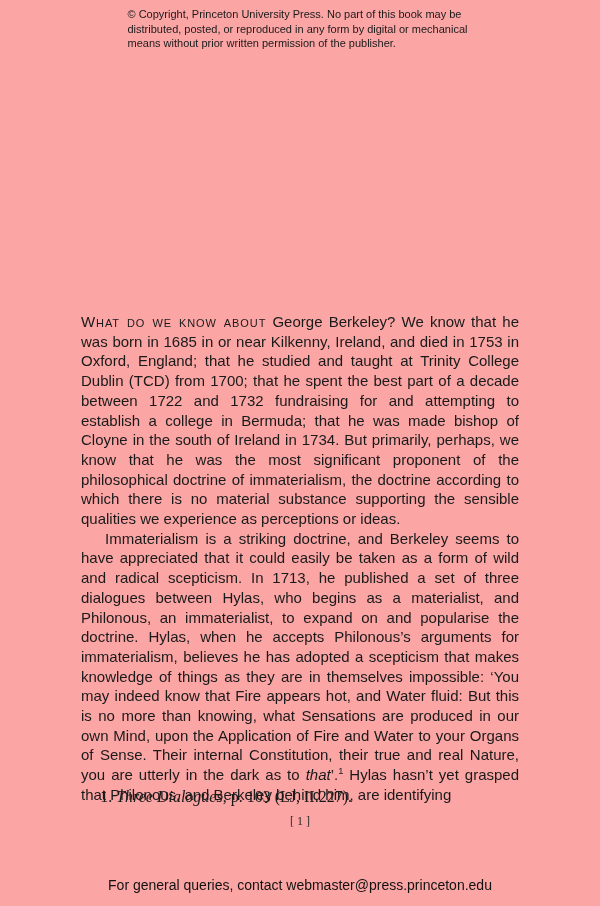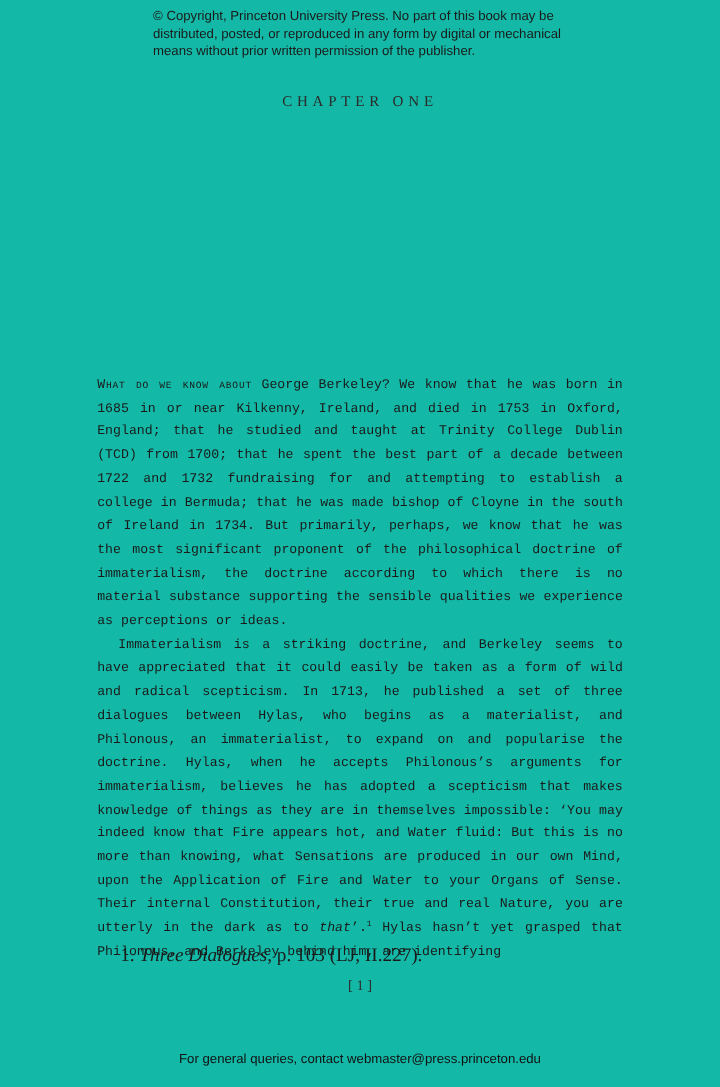--- a/index.html
+++ b/index.html
@@ -5,21 +5,21 @@
   html, body {
     margin: 0;
     padding: 0;
     background: #e8e8e8;
   }
   .page {
     position: relative;
     width: 600px;
     height: 906px;
     margin: 0 auto;
-    background: #14b8a6;
+    background: #fca5a5;
     color: #1a1a1a;
     overflow: hidden;
   }
 
   .copyright {
     position: absolute;
     top: 7px;
     left: 50%;
     transform: translateX(-50%);
     width: 345px;
@@ -54,22 +54,22 @@
     font-size: 40px;
     color: #111111;
   }
 
   .body-text {
     position: absolute;
     top: 312px;
     left: 50%;
     transform: translateX(-50%);
     width: 438px;
-    font-family: Liberation Mono, monospace;
-    font-size: 11px;
+    font-family: Liberation Sans, sans-serif;
+    font-size: 15px;
     line-height: 19.7px;
     text-align: justify;
     color: #1a1a1a;
   }
   .body-text p {
     margin: 0;
   }
   .body-text p.indented {
     text-indent: 1.6em;
   }
@@ -111,32 +111,31 @@
     color: #2b2b2b;
   }
 
   .footer-contact {
     position: absolute;
     top: 877px;
     left: 0;
     width: 100%;
     text-align: center;
     font-family: "Liberation Sans", sans-serif;
-    font-size: 11px;
+    font-size: 14px;
     color: #111111;
   }
 </style>
 </head>
 <body>
 
 <div class="page">
 
   <div class="copyright">© Copyright, Princeton University Press. No part of this book may be distributed, posted, or reproduced in any form by digital or mechanical means without prior written permission of the publisher.</div>
 
-  <div class="chapter-label">CHAPTER ONE</div>
 
 
   <div class="body-text">
     <p><span class="smallcaps">What do we know about</span><span> George Berkeley? We know that he was born in 1685 in or near Kilkenny, Ireland, and died in 1753 in Oxford, England; that he studied and taught at Trinity College Dublin (TCD) from 1700; that he spent the best part of a decade between 1722 and 1732 fundraising for and attempting to establish a college in Bermuda; that he was made bishop of Cloyne in the south of Ireland in 1734. But primarily, perhaps, we know that he was the most significant proponent of the philosophical doctrine of immaterialism, the doctrine according to which there is no material substance supporting the sensible qualities we experience as perceptions or ideas.</span></p>
     <p class="indented"><span>Immaterialism is a striking doctrine, and Berkeley seems to have appreciated that it could easily be taken as a form of wild and radical scepticism. In 1713, he published a set of three dialogues between Hylas, who begins as a materialist, and Philonous, an immaterialist, to expand on and popularise the doctrine. Hylas, when he accepts Philonous’s arguments for immaterialism, believes he has adopted a scepticism that makes knowledge of things as they are in themselves impossible: ‘You may indeed know that Fire appears hot, and Water fluid: But this is no more than knowing, what Sensations are produced in our own Mind, upon the Application of Fire and Water to your Organs of Sense. Their internal Constitution, their true and real Nature, you are utterly in the dark as to </span><span class="italic">that</span><span>’.</span><sup class="fn-marker">1</sup><span> Hylas hasn’t yet grasped that Philonous, and Berkeley behind him, are identifying</span></p>
   </div>
 
   <div class="footnote"><span>1. </span><span class="italic">Three Dialogues</span><span>, p. 103 (LJ, II.227).</span></div>
 
   <div class="page-number">[ 1 ]</div>

